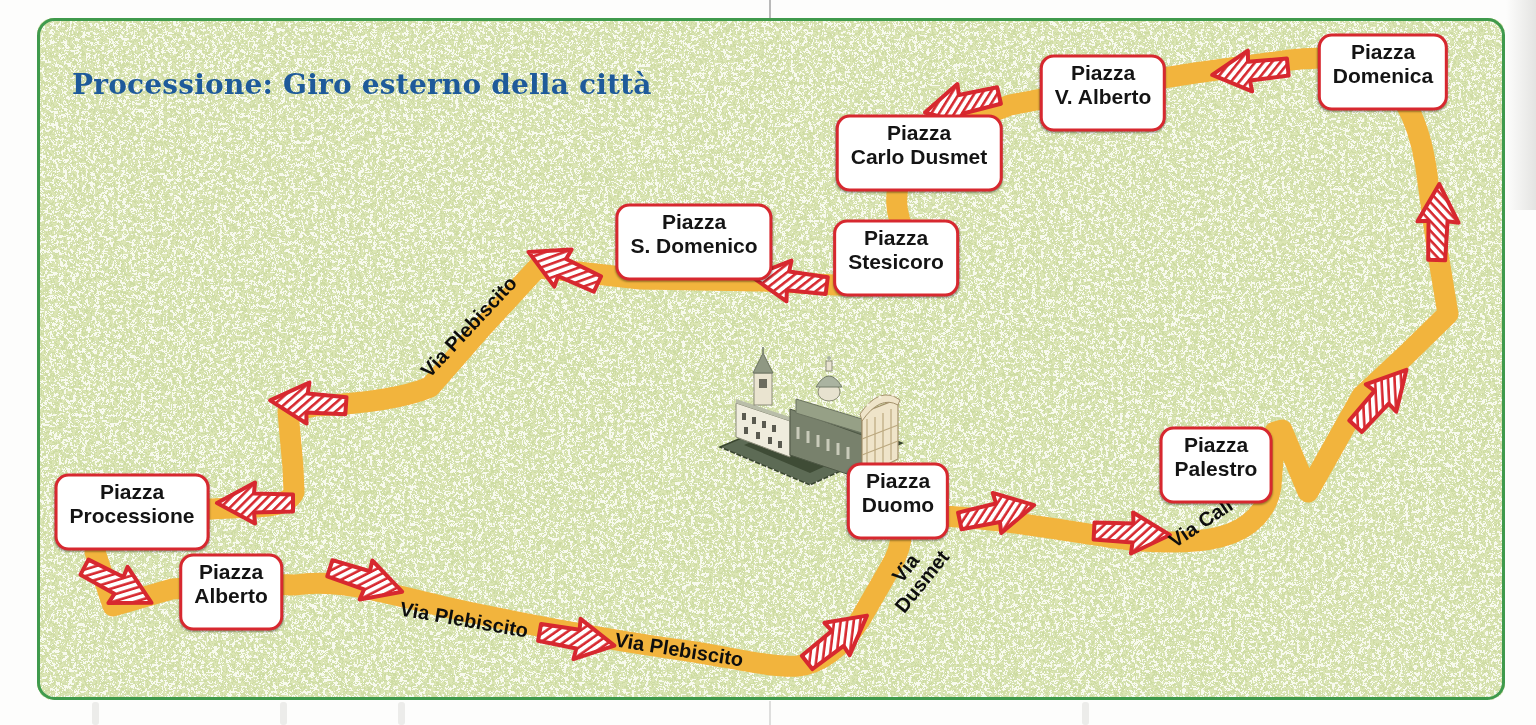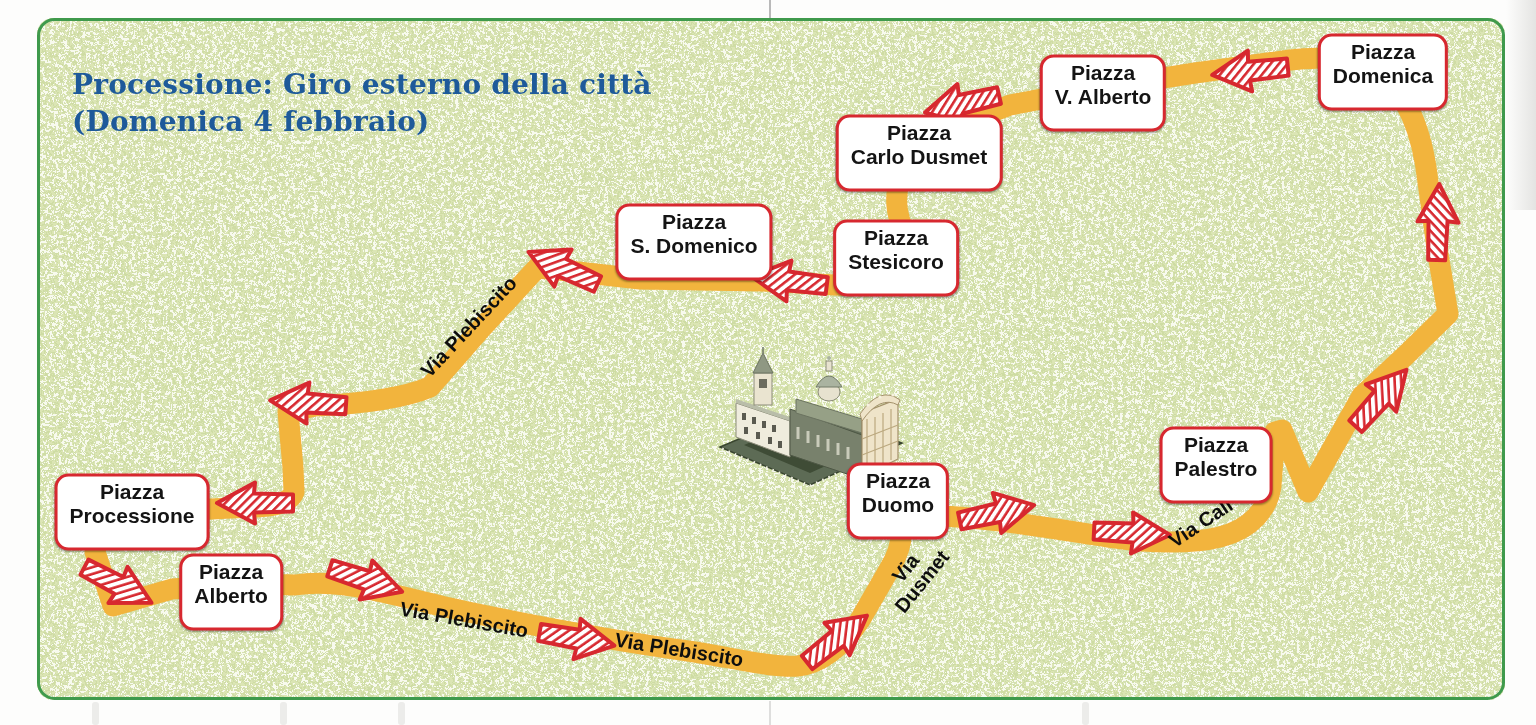--- a/index.html
+++ b/index.html
@@ -193,21 +193,20 @@
           <circle cx="170" cy="54" r="1.6"></circle>
           <circle cx="183" cy="52" r="1.6"></circle>
         </g>
     </g>
 
     <rect id="map-border" x="38.5" y="19.5" width="1465" height="679" rx="16" fill="none" stroke="#3f9a4c" stroke-width="3"></rect>
   </svg>
 
   <div class="map-title">
     <span style="display:block">Processione: Giro esterno della città</span>
-    <span style="display:block">(Domenica 4 febbraio)</span>
   </div>
 
   <div class="street-label" style="left:469px;top:327px;transform:translate(-50%,-50%) rotate(-47deg);">Via Plebiscito</div>
   <div class="street-label" style="left:464px;top:620px;transform:translate(-50%,-50%) rotate(10deg);">Via Plebiscito</div>
   <div class="street-label" style="left:679px;top:650px;transform:translate(-50%,-50%) rotate(9deg);">Via Plebiscito</div>
   <div class="street-label" style="left:914px;top:575px;transform:translate(-50%,-50%) rotate(-51deg);">
     <span style="display:block">Via</span>
     <span style="display:block">Dusmet</span>
   </div>
   <div class="street-label" style="left:1201px;top:523px;transform:translate(-50%,-50%) rotate(-34deg);">Via Calì</div>

